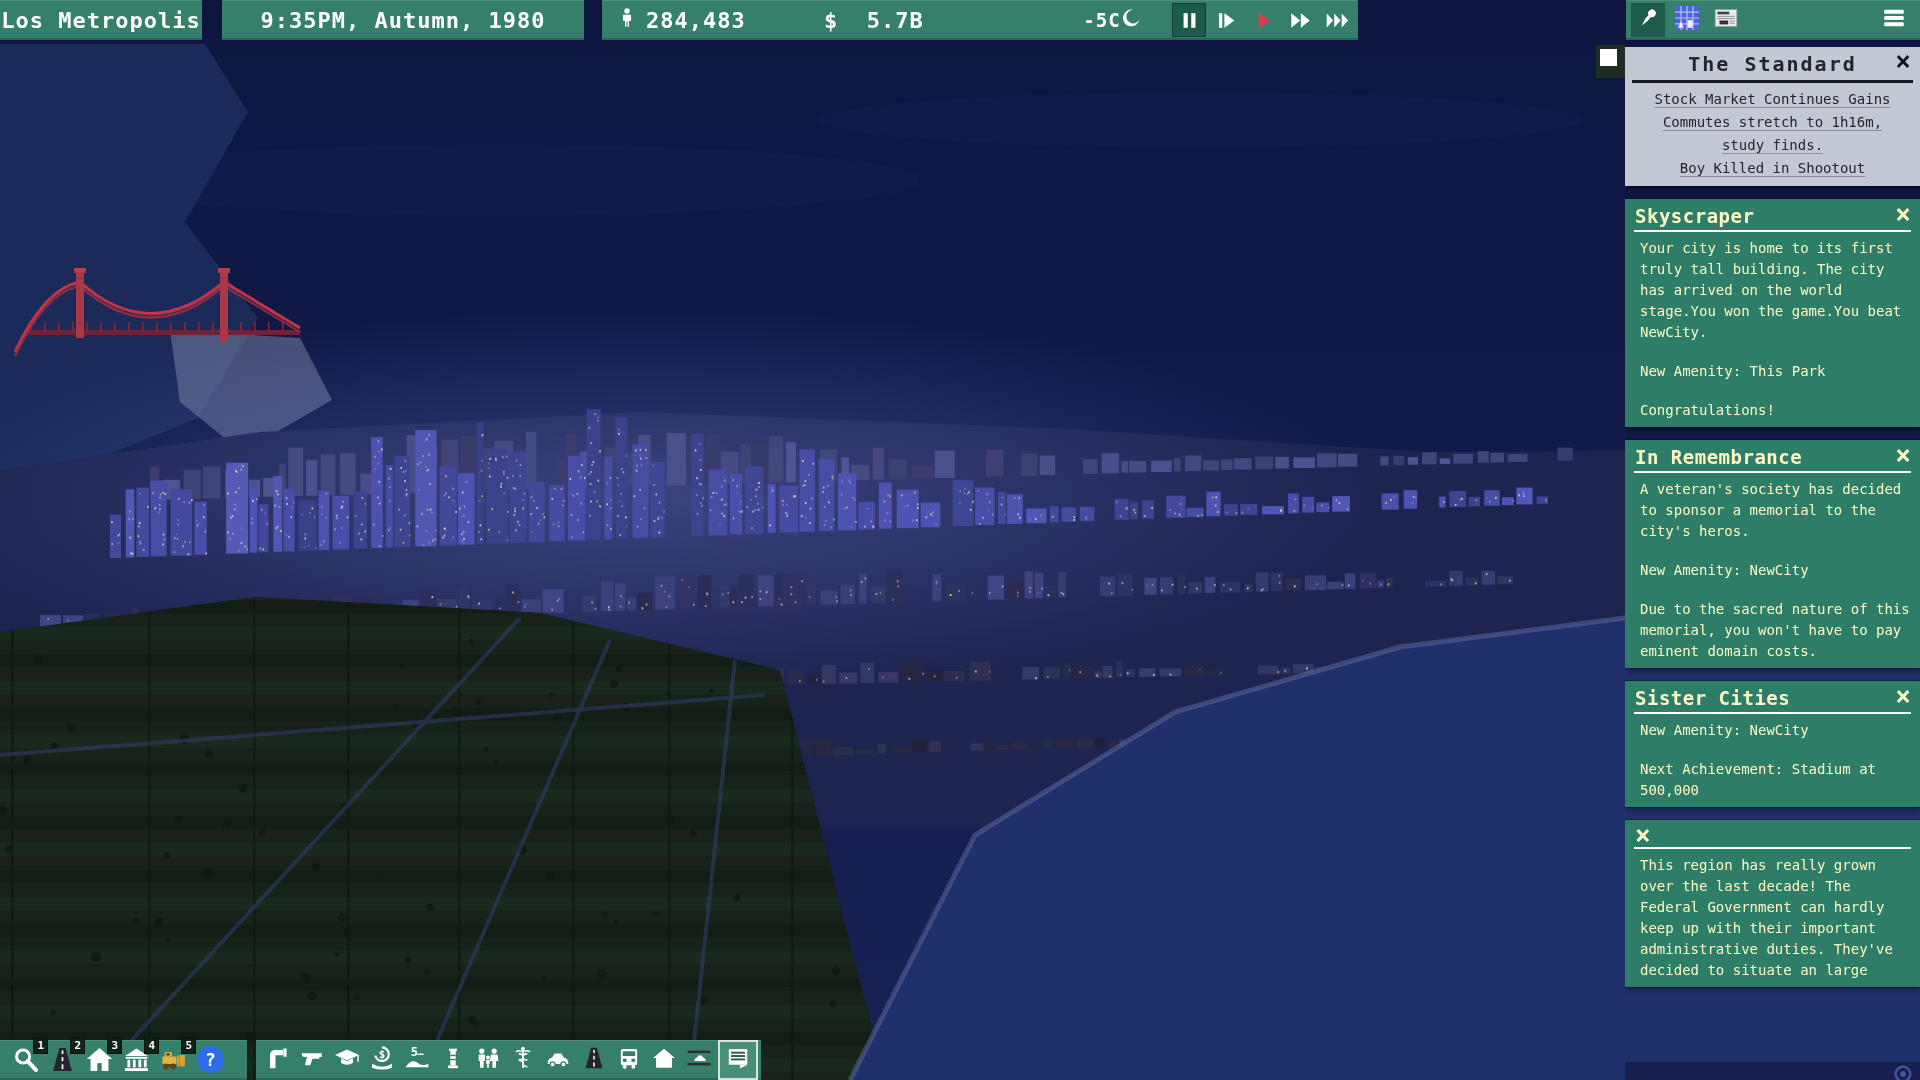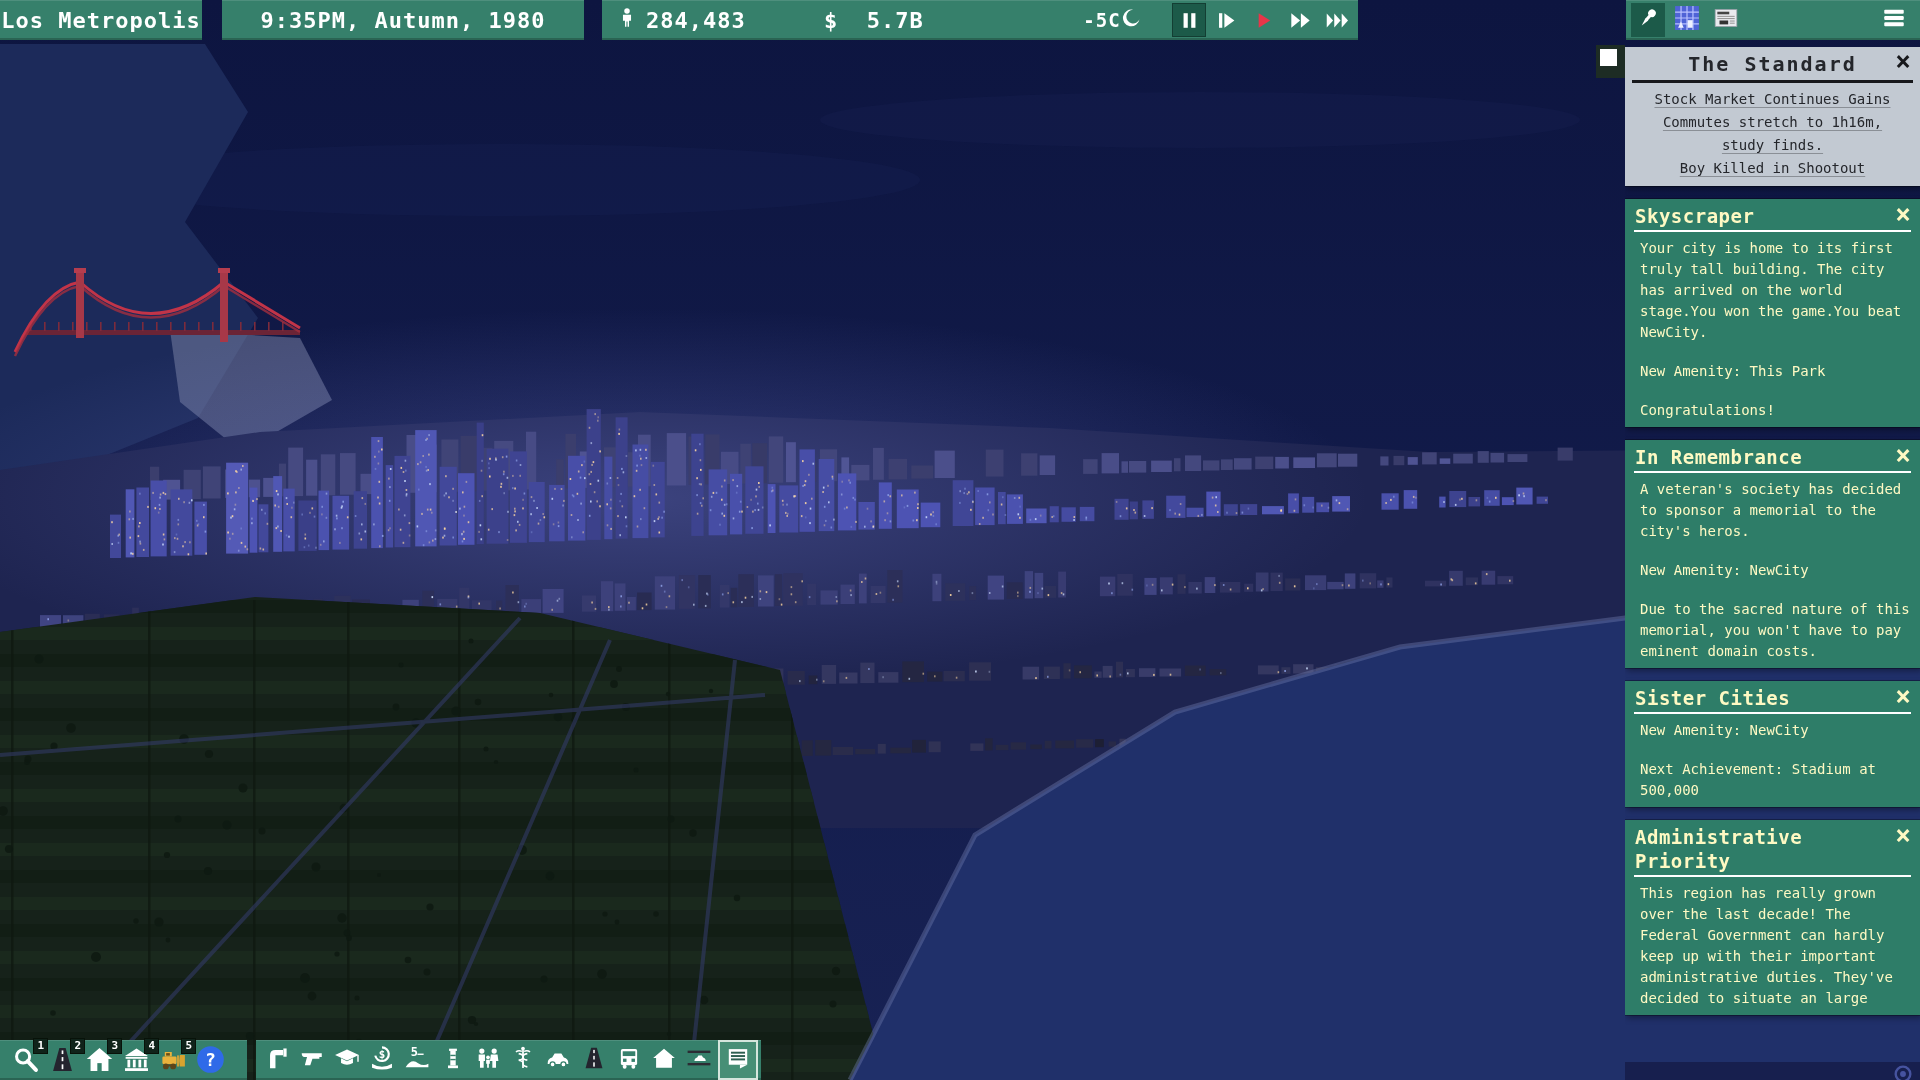--- a/index.html
+++ b/index.html
@@ -1454,21 +1454,20 @@
             <span class="pclose">×</span>
           </div>
           <div class="pdiv"></div>
           <div class="pbody">
             <p>New Amenity: NewCity</p>
             <p>Next Achievement: Stadium at 500,000</p>
           </div>
         </div>
         <div class="panel green">
           <div class="phead">
-            <span class="ptitle">Administrative Priority</span>
             <span class="pclose">×</span>
           </div>
           <div class="pdiv"></div>
           <div class="pbody">
             <p>This region has really grown over the last decade! The Federal Government can hardly keep up with their important administrative duties. They've decided to situate an large</p>
           </div>
         </div>
       </div>
   </div>
 

